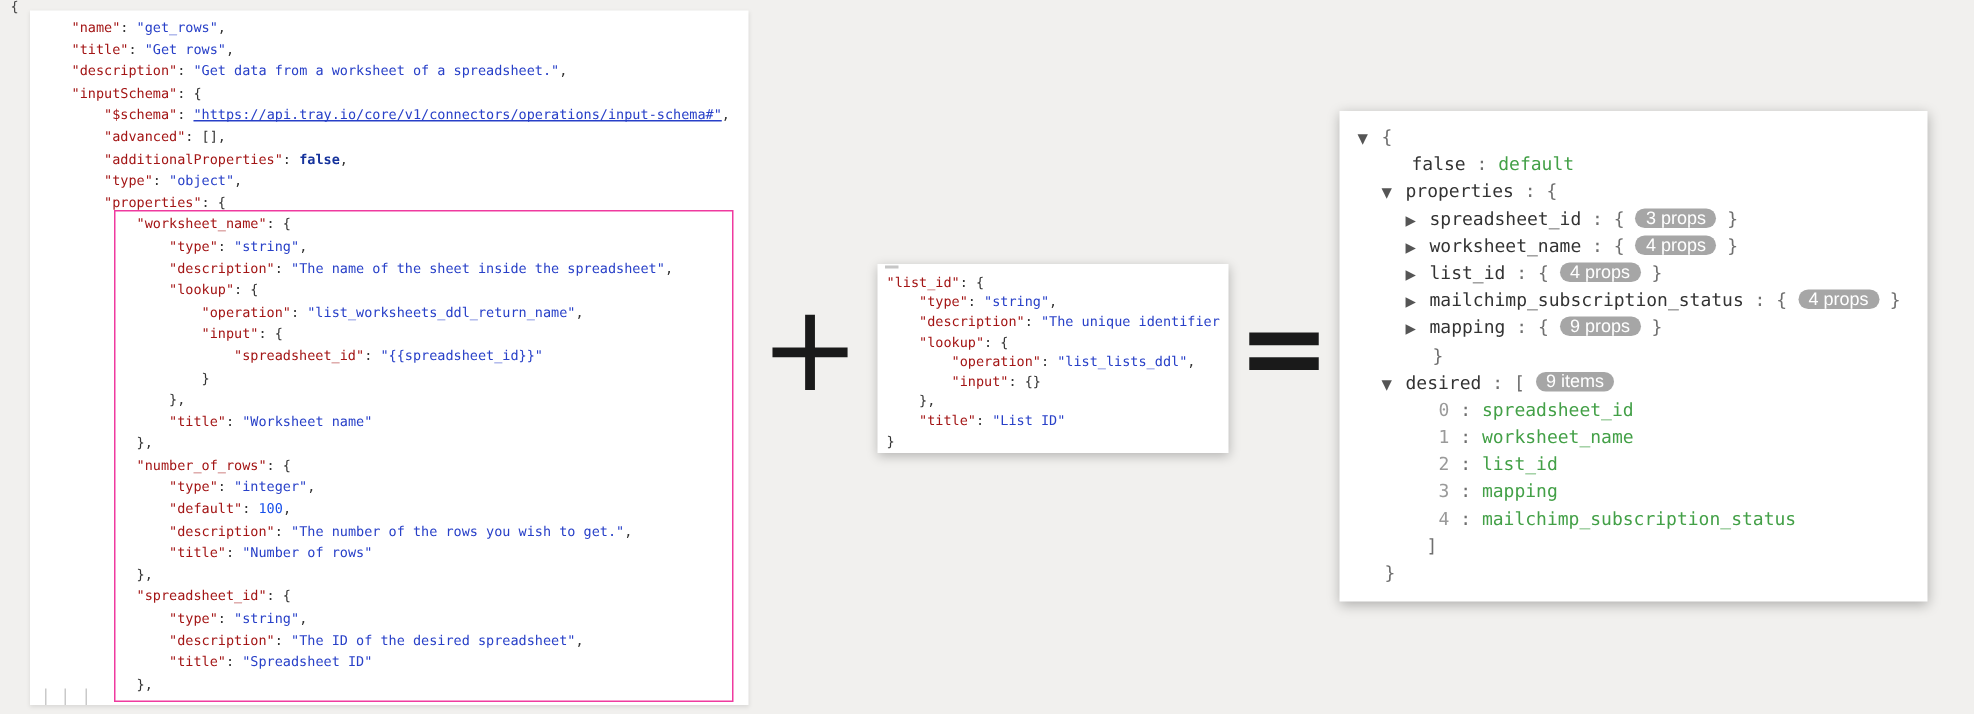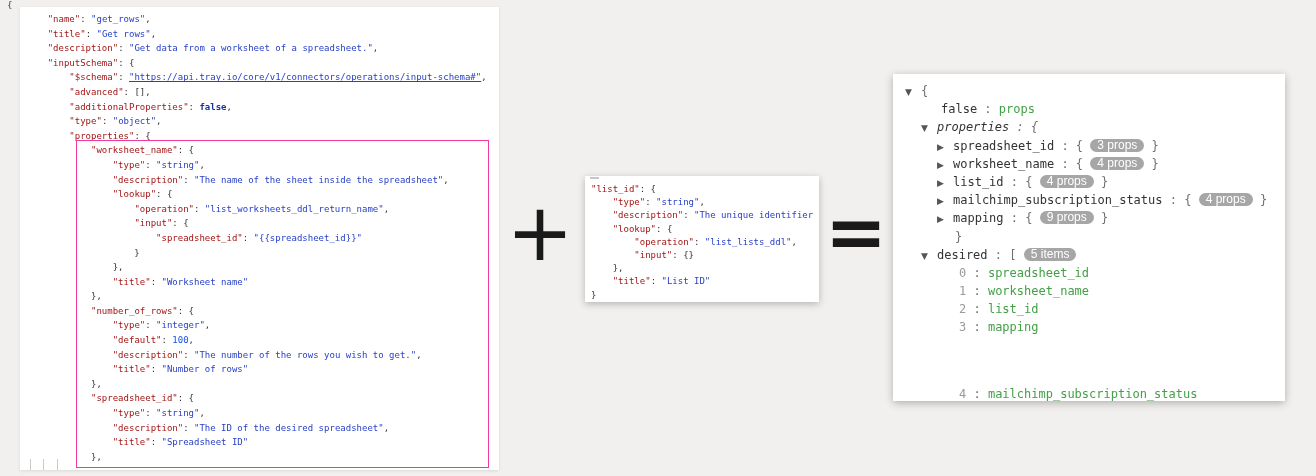--- a/index.html
+++ b/index.html
@@ -115,32 +115,32 @@
         <div class="code-line"><span class="tk-p">    </span><span class="tk-k">"title"</span><span class="tk-p">: </span><span class="tk-s">"List ID"</span></div>
         <div class="code-line"><span class="tk-p">}</span></div>
       </div>
   </div>
 
   <div class="op equals">=</div>
 
   <div class="panel right-panel tree">
     <div id="tree-body">
         <div class="tree-line" style="padding-left: 6px;"><span class="arrow">▼</span><span class="tk-p">{</span></div>
-        <div class="tree-line" style="padding-left: 42px;"><span class="tk-k">false</span><span class="tk-p"> : </span><span class="tk-v">props</span></div>
-        <div class="tree-line" style="padding-left: 22px; font-style: italic;"><span class="arrow">▼</span><span class="tk-k">properties</span><span class="tk-p"> : {</span></div>
+        <div class="tree-line" style="padding-left: 42px;"><span class="tk-k">false</span><span class="tk-p"> : </span><span class="tk-v">default</span></div>
+        <div class="tree-line" style="padding-left: 22px;"><span class="arrow">▼</span><span class="tk-k">properties</span><span class="tk-p"> : {</span></div>
         <div class="tree-line" style="padding-left: 38px;"><span class="arrow">▶</span><span class="tk-k">spreadsheet_id</span><span class="tk-p"> : { </span><span class="badge">3 props</span><span class="tk-p"> }</span></div>
         <div class="tree-line" style="padding-left: 38px;"><span class="arrow">▶</span><span class="tk-k">worksheet_name</span><span class="tk-p"> : { </span><span class="badge">4 props</span><span class="tk-p"> }</span></div>
         <div class="tree-line" style="padding-left: 38px;"><span class="arrow">▶</span><span class="tk-k">list_id</span><span class="tk-p"> : { </span><span class="badge">4 props</span><span class="tk-p"> }</span></div>
         <div class="tree-line" style="padding-left: 38px;"><span class="arrow">▶</span><span class="tk-k">mailchimp_subscription_status</span><span class="tk-p"> : { </span><span class="badge">4 props</span><span class="tk-p"> }</span></div>
         <div class="tree-line" style="padding-left: 38px;"><span class="arrow">▶</span><span class="tk-k">mapping</span><span class="tk-p"> : { </span><span class="badge">9 props</span><span class="tk-p"> }</span></div>
         <div class="tree-line" style="padding-left: 56px;"><span class="tk-p">}</span></div>
-        <div class="tree-line" style="padding-left: 22px;"><span class="arrow">▼</span><span class="tk-k">desired</span><span class="tk-p"> : [ </span><span class="badge">5 items</span></div>
+        <div class="tree-line" style="padding-left: 22px;"><span class="arrow">▼</span><span class="tk-k">desired</span><span class="tk-p"> : [ </span><span class="badge">9 items</span></div>
         <div class="tree-line" style="padding-left: 60px;"><span class="tk-i">0</span><span class="tk-p"> : </span><span class="tk-v">spreadsheet_id</span></div>
         <div class="tree-line" style="padding-left: 60px;"><span class="tk-i">1</span><span class="tk-p"> : </span><span class="tk-v">worksheet_name</span></div>
         <div class="tree-line" style="padding-left: 60px;"><span class="tk-i">2</span><span class="tk-p"> : </span><span class="tk-v">list_id</span></div>
         <div class="tree-line" style="padding-left: 60px;"><span class="tk-i">3</span><span class="tk-p"> : </span><span class="tk-v">mapping</span></div>
-        <div class="tree-line" style="padding-left: 60px; margin-top: 48px;"><span class="tk-i">4</span><span class="tk-p"> : </span><span class="tk-v">mailchimp_subscription_status</span></div>
+        <div class="tree-line" style="padding-left: 60px;"><span class="tk-i">4</span><span class="tk-p"> : </span><span class="tk-v">mailchimp_subscription_status</span></div>
         <div class="tree-line" style="padding-left: 52px;"><span class="tk-p">]</span></div>
         <div class="tree-line" style="padding-left: 24px;"><span class="tk-p">}</span></div>
       </div>
   </div>
 
 </div>
 
 </body></html>

